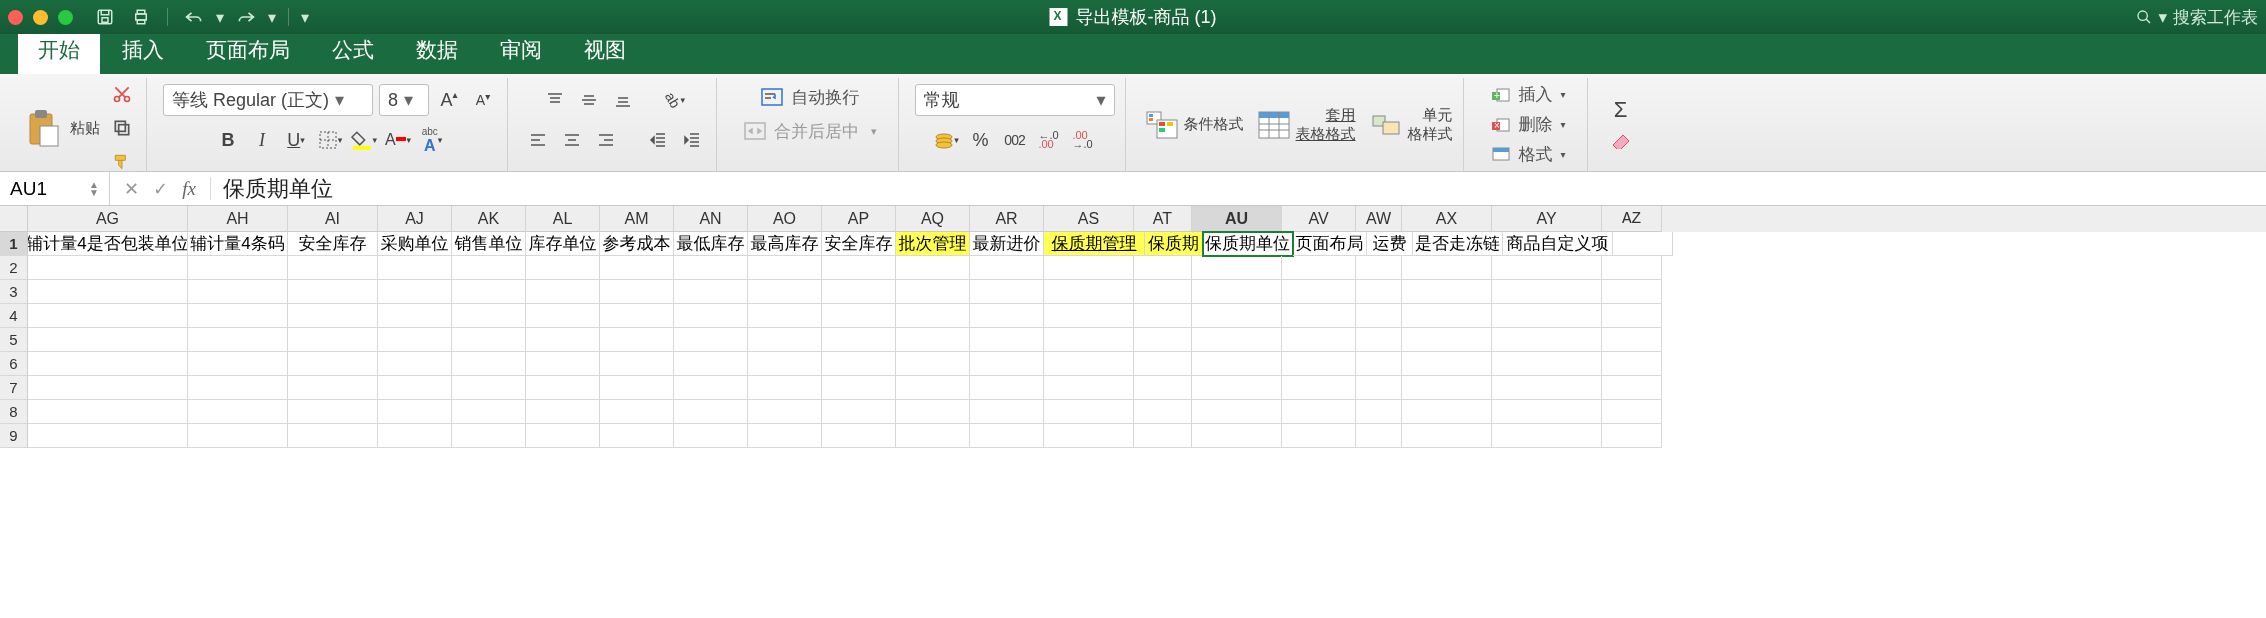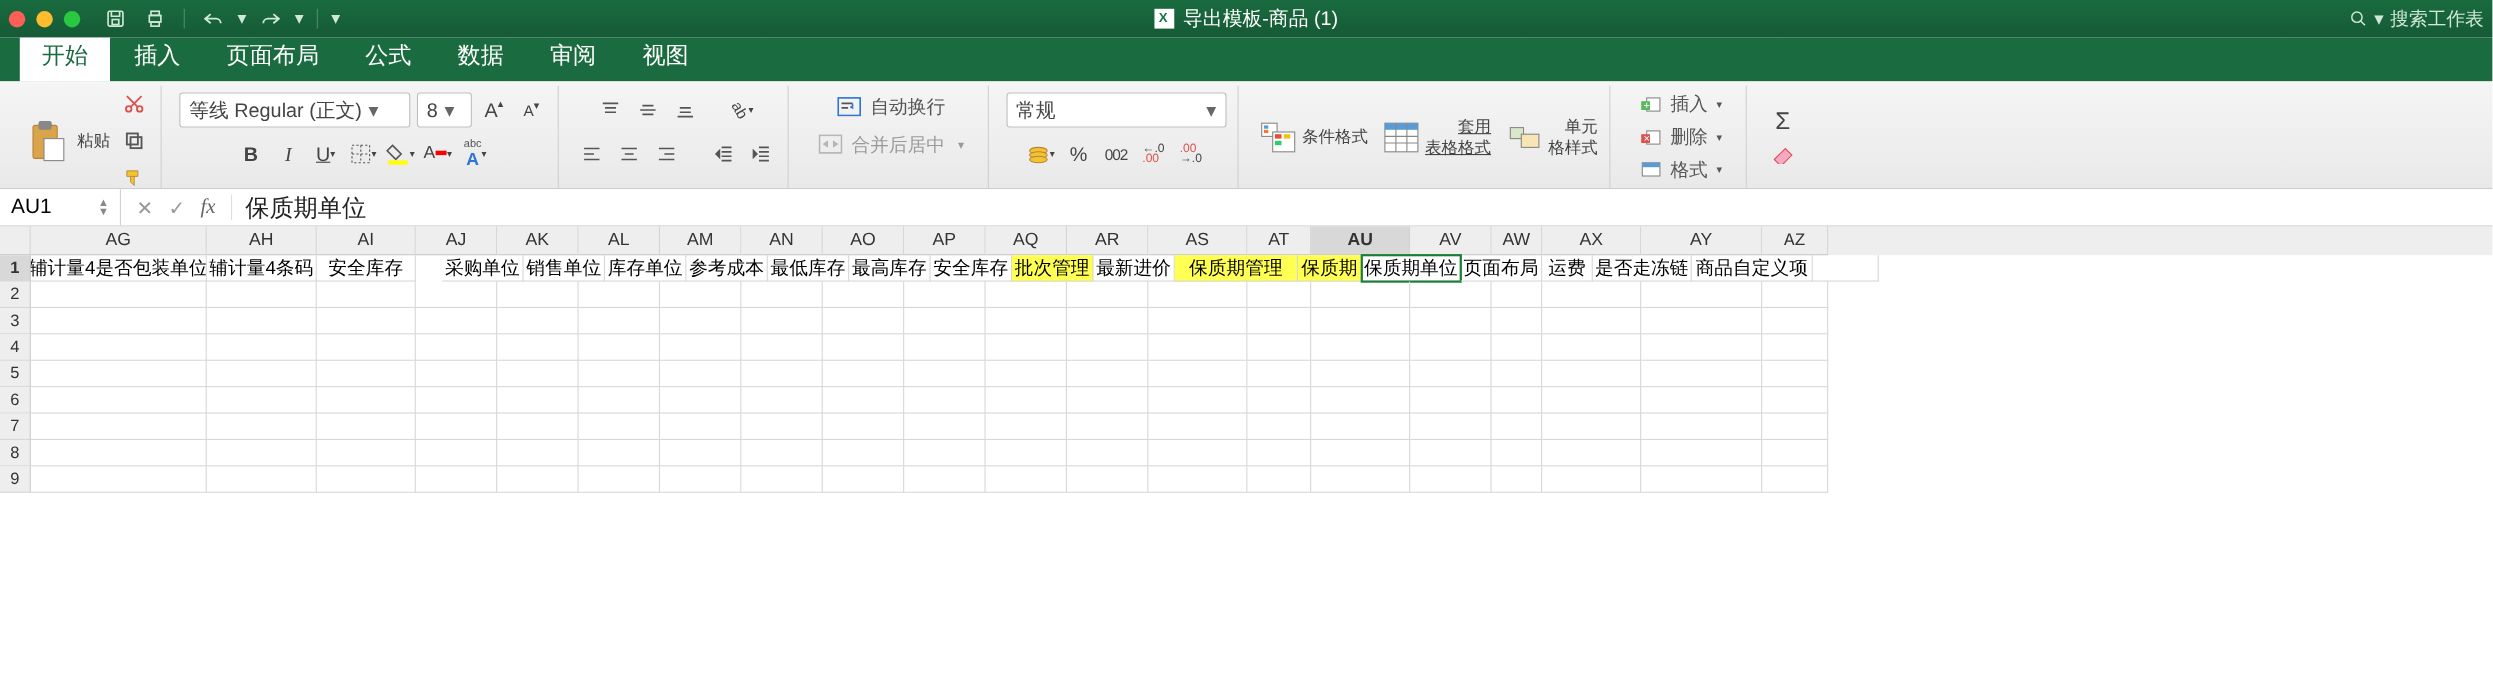--- a/index.html
+++ b/index.html
@@ -489,30 +489,30 @@
         <div class="rownum">6</div>
         <div class="rownum">7</div>
         <div class="rownum">8</div>
         <div class="rownum">9</div>
       </div>
     <div class="cells" id="cells">
         <div class="cellrow">
           <div class="cell" style="width: 160px;">辅计量4是否包装单位</div>
           <div class="cell" style="width: 100px;">辅计量4条码</div>
           <div class="cell" style="width: 90px;">安全库存</div>
-          <div class="cell" style="width: 74px; margin-left: 24px;">采购单位</div>
+          <div class="cell" style="width: 74px;">采购单位</div>
           <div class="cell" style="width: 74px;">销售单位</div>
           <div class="cell" style="width: 74px;">库存单位</div>
           <div class="cell" style="width: 74px; text-align: center;">参考成本</div>
           <div class="cell" style="width: 74px;">最低库存</div>
           <div class="cell" style="width: 74px;">最高库存</div>
           <div class="cell" style="width: 74px;">安全库存</div>
           <div class="cell hl" style="width: 74px;">批次管理</div>
           <div class="cell" style="width: 74px;">最新进价</div>
-          <div class="cell hl" style="width: 112px;">保质期管理</div>
+          <div class="cell hl" style="width: 101px; text-decoration: underline;">保质期管理</div>
           <div class="cell hl" style="width: 58px;">保质期</div>
           <div class="cell selcell" style="width: 90px;">保质期单位</div>
           <div class="cell" style="width: 74px;">页面布局</div>
           <div class="cell" style="width: 46px;">运费</div>
           <div class="cell" style="width: 90px;">是否走冻链</div>
           <div class="cell" style="width: 110px;">商品自定义项</div>
           <div class="cell" style="width: 60px;"></div>
         </div>
         <div class="cellrow">
           <div class="cell" style="width: 160px;"></div>

